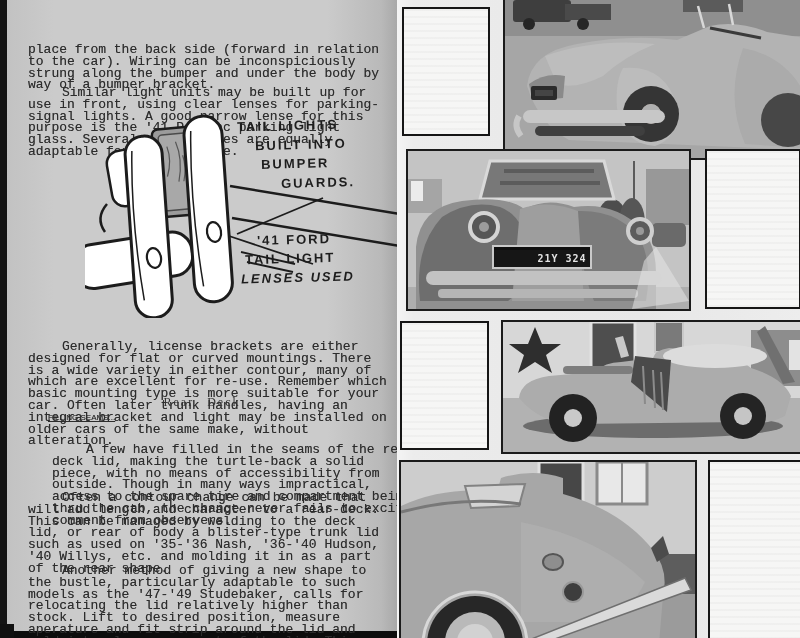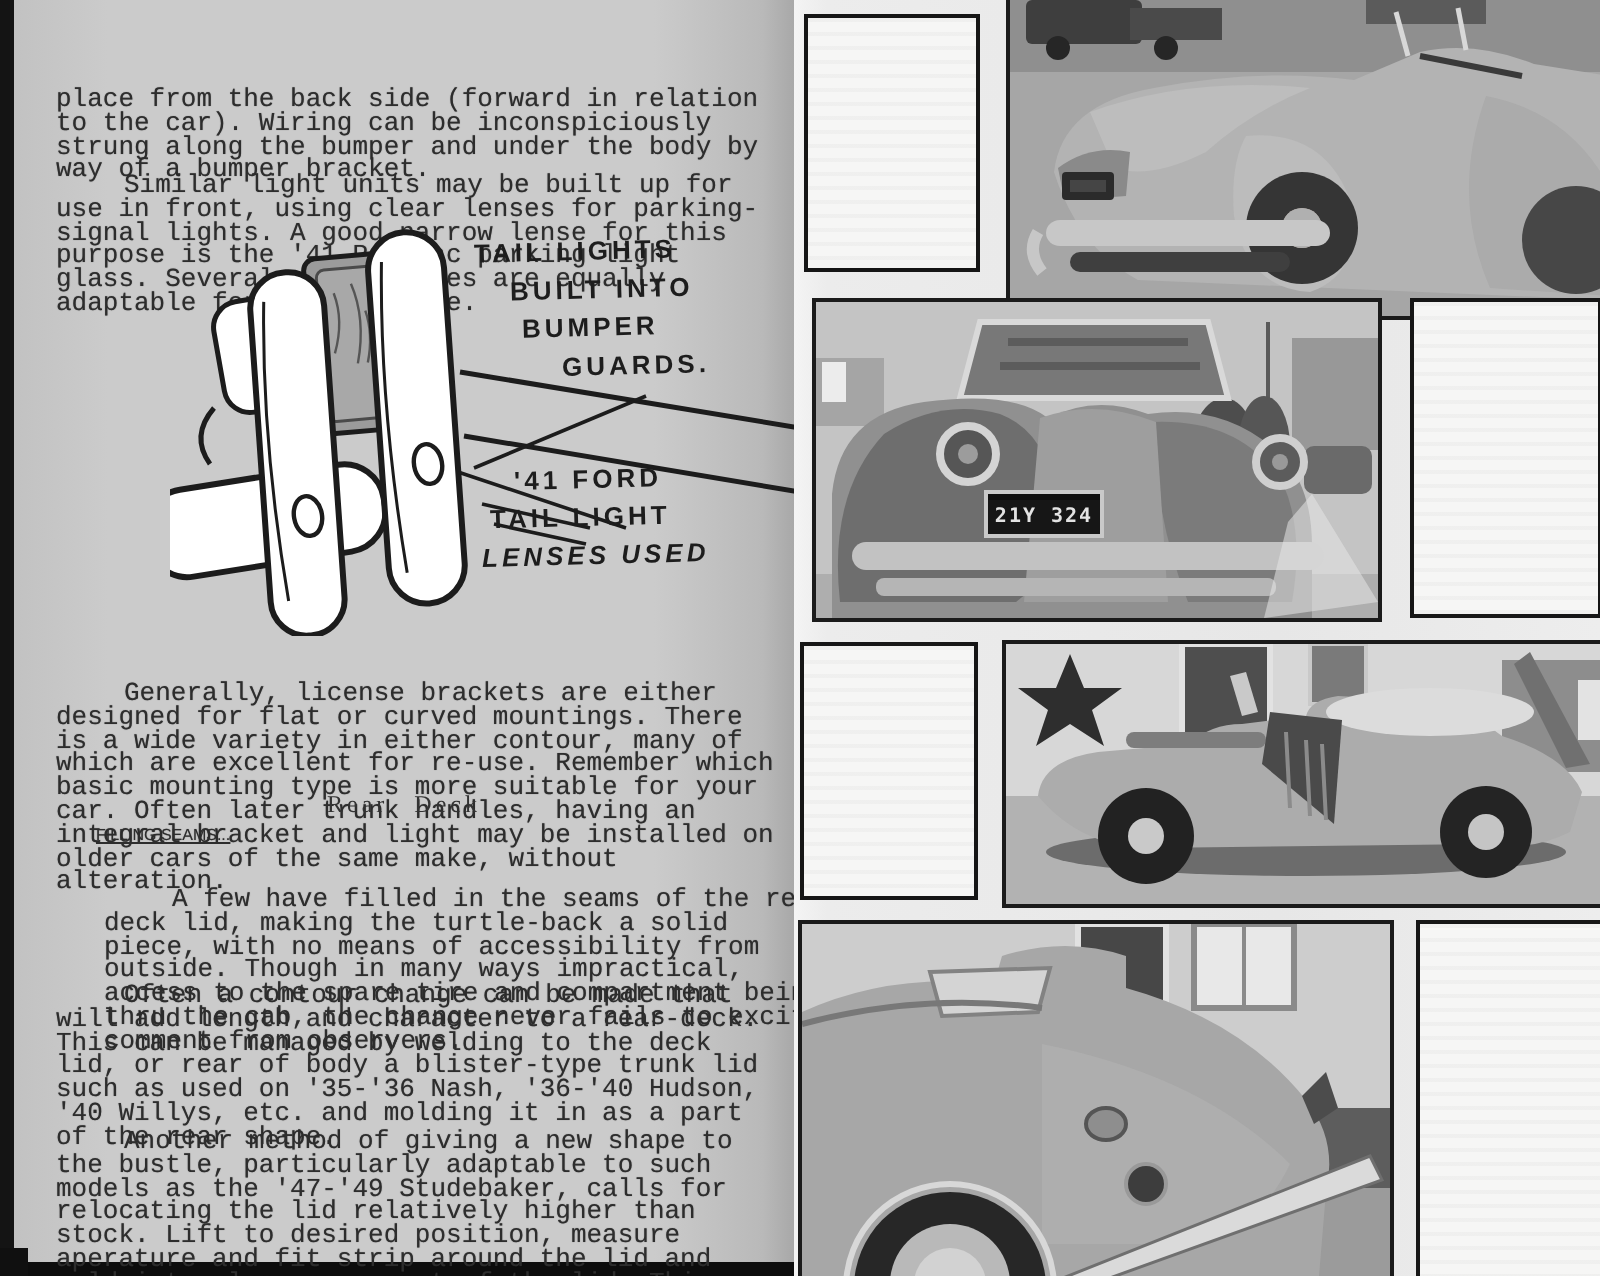--- a/index.html
+++ b/index.html
@@ -27,21 +27,21 @@
   
   #right-page{position:absolute;left:397px;top:0;width:403px;height:638px;
     background:linear-gradient(90deg,#f4f4f4 0%,#ececec 4%,#e7e7e7 60%,#ededed 100%);}
   .photo{position:absolute;overflow:hidden;background:#9a9a9a;border:2px solid #1b1b1b;}
   .photo svg{display:block;width:100%;height:100%;}
   .caption-box{position:absolute;background:#f6f6f5;border:2px solid #161616;
     background-image:repeating-linear-gradient(180deg,rgba(120,120,120,.05) 0 2px,transparent 2px 7px);}
   #plate-text{position:absolute;left:86px;top:96px;width:56px;height:17px;background:#161616;
       color:#e3e3e3;font-family:"DejaVu Sans Mono",monospace;font-size:10px;font-weight:bold;
       text-align:center;line-height:17px;letter-spacing:1px;border-top:3px solid #0e0e0e;
-      box-shadow:0 0 0 2px #c9c9c9;}
+      box-shadow:0 0 0 2px #c9c9c9;padding-left:40px;}
   #edge-left{position:absolute;left:0;top:0;width:7px;height:638px;background:#141414;}
   #edge-bottom-left{position:absolute;left:0;top:624px;width:14px;height:14px;background:#101010;}
 </style>
 </head>
 <body>
 
 <div id="scan">
 
   <div id="left-page">
 

